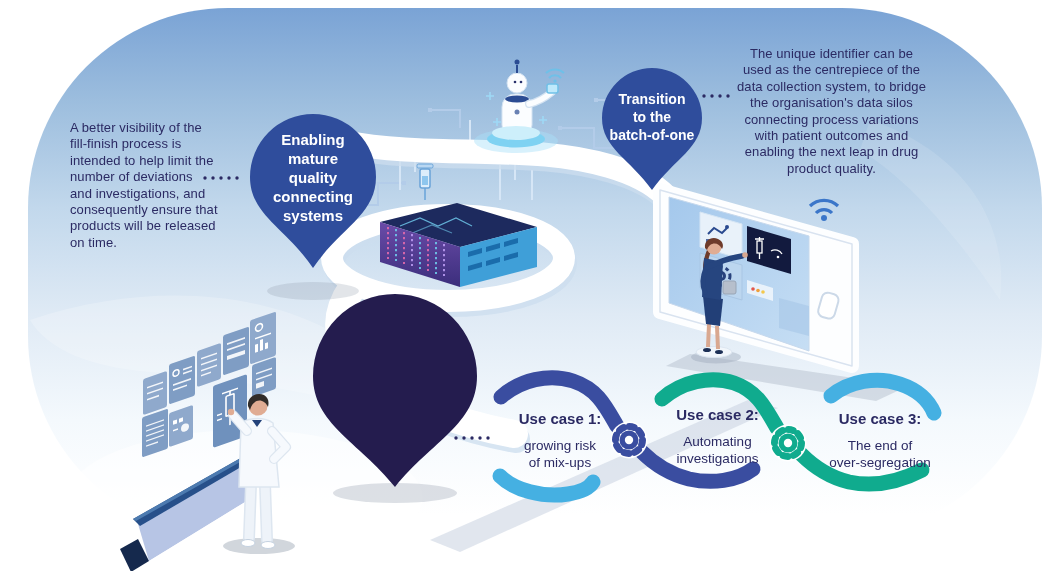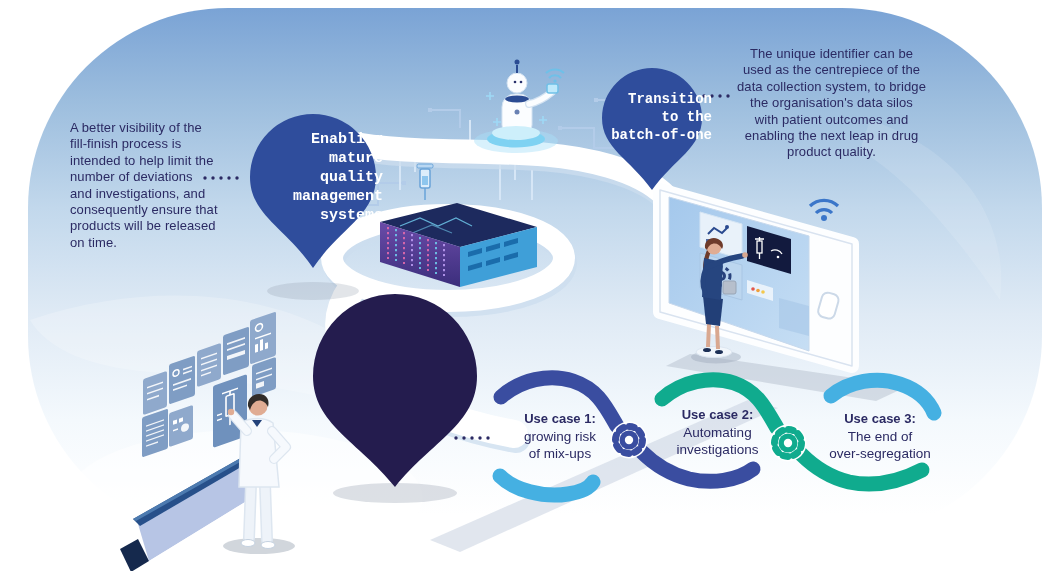--- a/index.html
+++ b/index.html
@@ -4,29 +4,29 @@
 <style>
   html,body{margin:0;padding:0;background:#ffffff;}
   .stage{position:relative;width:1059px;height:571px;overflow:hidden;
          font-family:"Liberation Sans","DejaVu Sans",sans-serif;background:#ffffff;}
   .blob{position:absolute;left:28px;top:8px;width:1014px;height:528px;border-radius:200px;
         background:linear-gradient(180deg,#7aa3d5 0%,#9dbede 18%,#c2d8ec 38%,#dfeaf5 58%,#f4f9fd 78%,#ffffff 96%);}
   svg.canvas{position:absolute;left:0;top:0;z-index:1;}
   .txt{position:absolute;z-index:2;color:#2b2a63;}
   .note{font-size:13px;line-height:16.4px;letter-spacing:.1px;}
   .note div{white-space:nowrap;}
-  .pin-text{color:#ffffff;font-weight:bold;text-align:right;font-family:Liberation Mono, monospace;}
+  .pin-text{color:#ffffff;font-weight:bold;text-align:center;}
   .pin-text div{white-space:nowrap;}
   .enabling-text{left:243px;top:130px;width:140px;font-size:15px;line-height:19px;}
   .transition-text{left:592px;top:90px;width:120px;font-size:14px;line-height:18px;}
   .building-text{left:312px;top:334px;width:166px;font-size:17px;line-height:22px;}
   .left-note{left:70px;top:120px;}
   .right-note{left:737px;top:46px;text-align:center;}
   .usecase{text-align:center;color:#2b2a63;font-size:13.5px;line-height:17px;}
-  .usecase .uc-title{font-weight:bold;font-size:13px;margin-bottom:1px;text-align:center;}
+  .usecase .uc-title{font-weight:bold;font-size:15px;margin-bottom:10px;text-align:center;}
   .uc1{left:485px;top:410px;width:150px;}
   .uc2{left:645px;top:406px;width:145px;}
   .uc3{left:795px;top:410px;width:170px;}
 </style>
 </head>
 <body>
 
 <div class="stage">
   <div class="blob"></div>
 
@@ -335,30 +335,31 @@
     <div>consequently ensure that</div>
     <div>products will be released</div>
     <div>on time.</div>
   </div>
 
   <div class="txt note right-note">
     <div>The unique identifier can be</div>
     <div>used as the centrepiece of the</div>
     <div>data collection system, to bridge</div>
     <div>the organisation's data silos</div>
+    <div>connecting process variations</div>
     <div>with patient outcomes and</div>
     <div>enabling the next leap in drug</div>
     <div>product quality.</div>
   </div>
 
   <div class="txt pin-text enabling-text">
     <div>Enabling</div>
     <div>mature</div>
     <div>quality</div>
-    <div>management</div>
+    <div>connecting</div>
     <div>systems</div>
   </div>
 
   <div class="txt pin-text transition-text">
     <div>Transition</div>
     <div>to the</div>
     <div>batch-of-one</div>
   </div>
 
 

